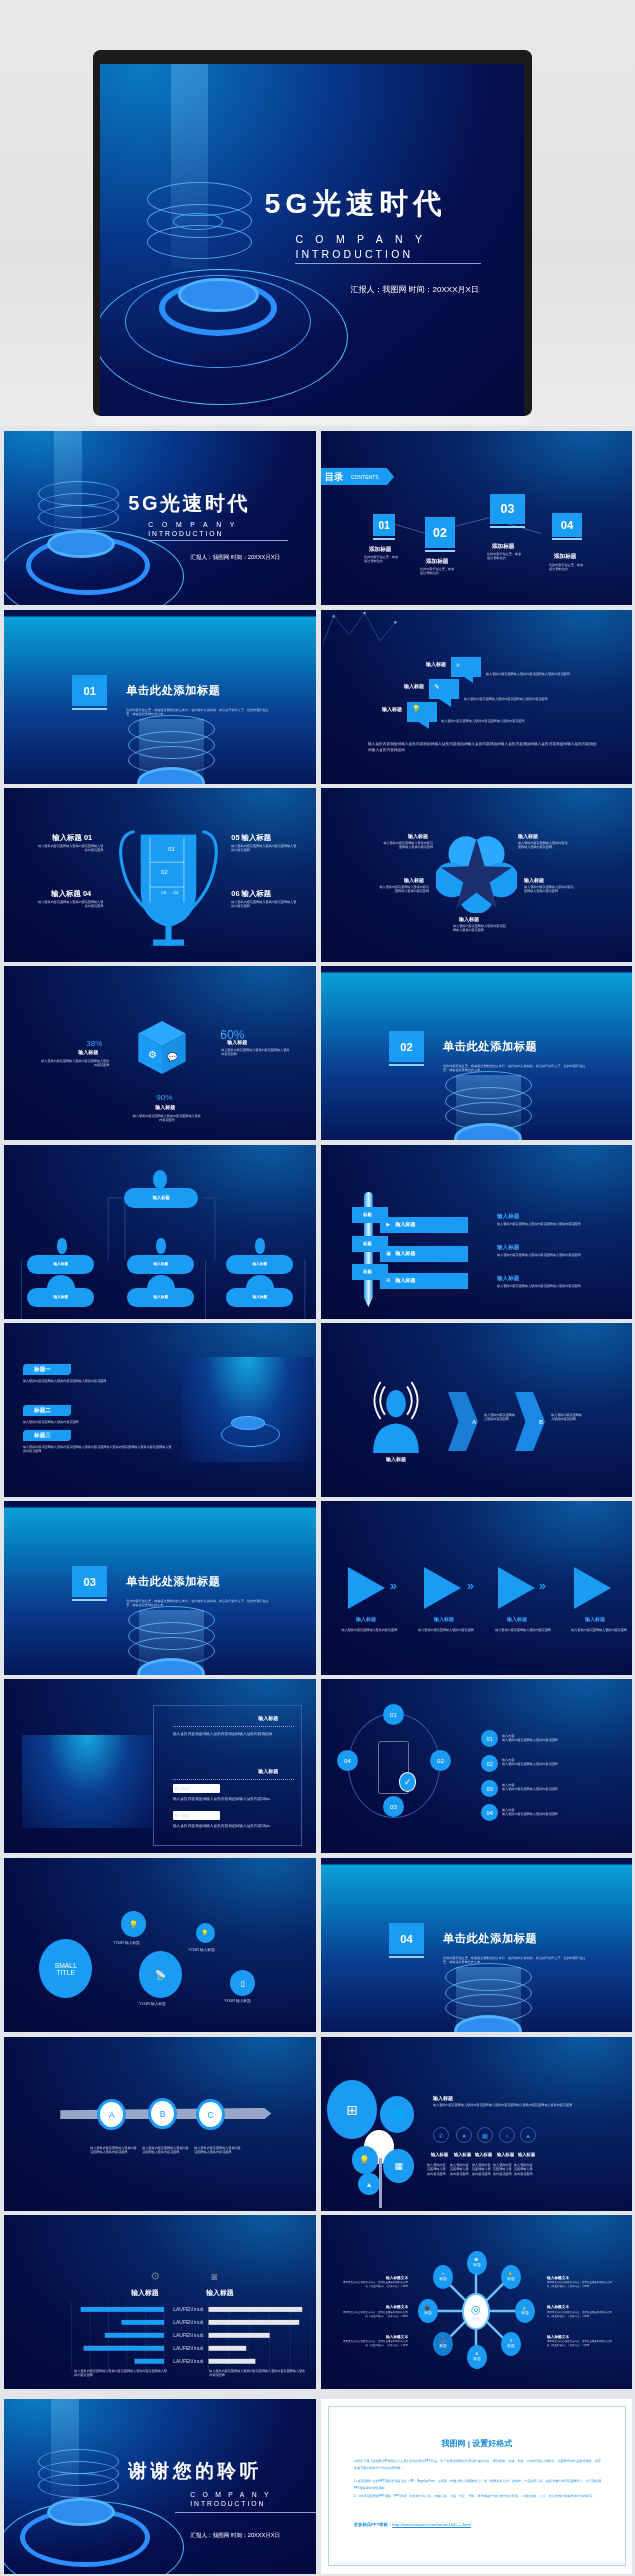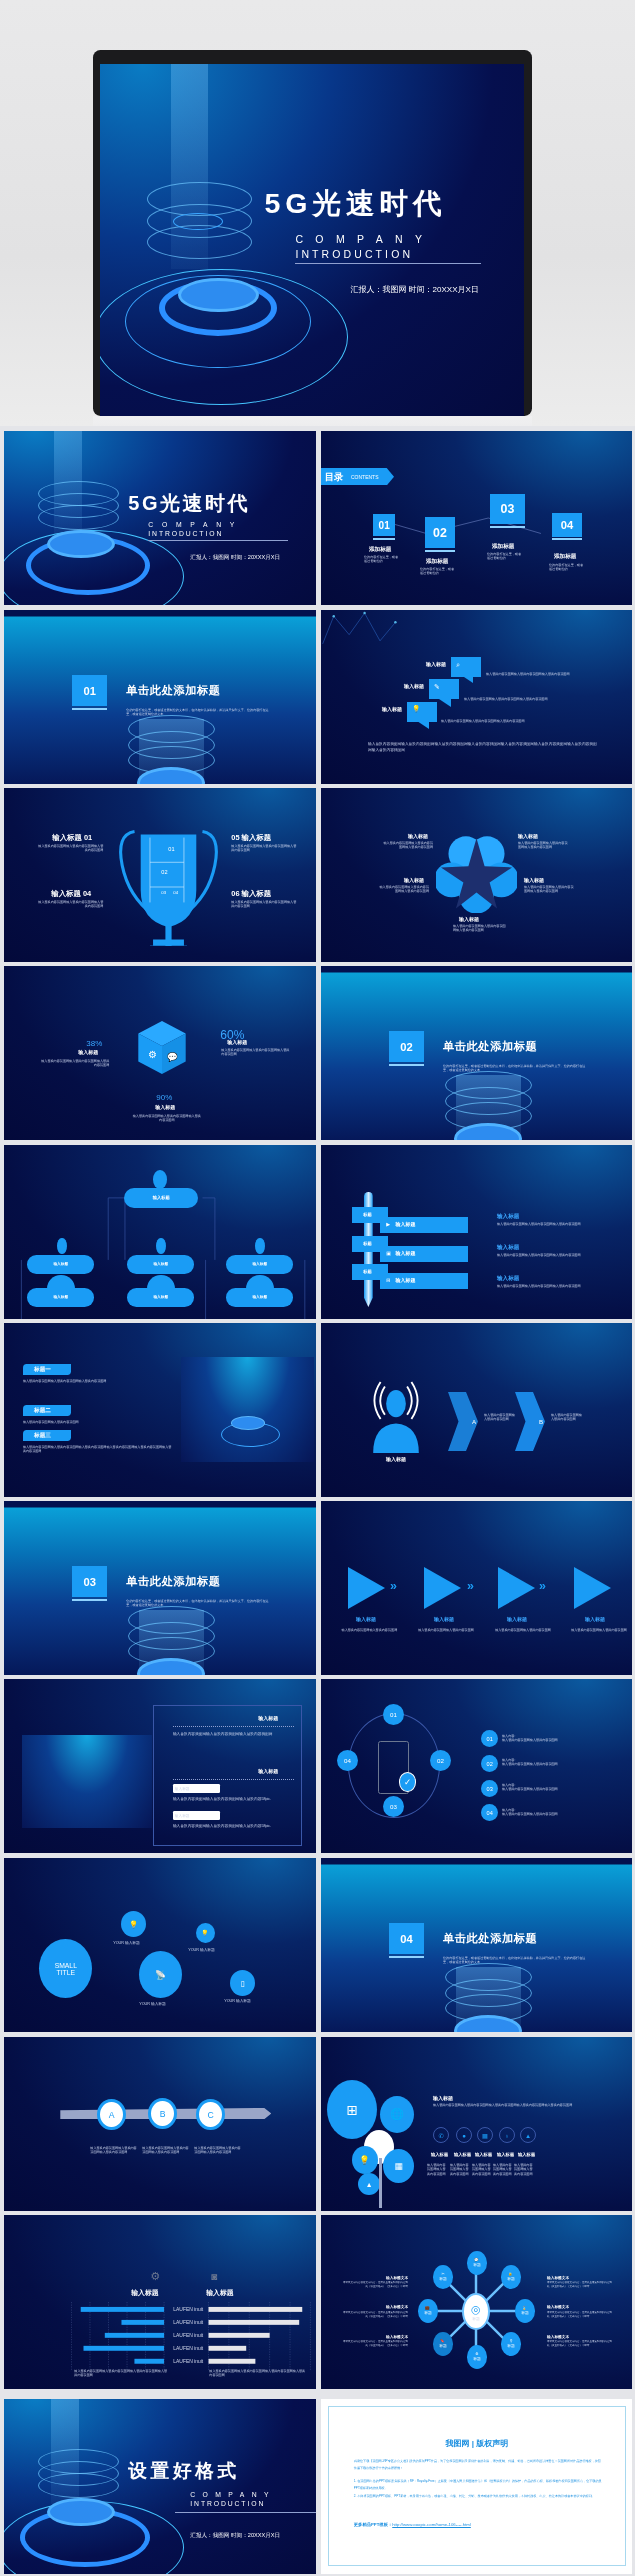--- a/index.html
+++ b/index.html
@@ -546,30 +546,30 @@
 </div>
 
 <div class="slide cover" style="left:4.3px;top:2399px;width:312px;height:175px;">
   <div class="beam" style="left:47px;top:0;width:28px;height:105px;"></div>
   <div class="rings" style="left:34px;top:50px;width:81px;height:25px;"></div>
   <div class="rings" style="left:34px;top:62px;width:81px;height:25px;"></div>
   <div class="rings" style="left:34px;top:74px;width:81px;height:25px;"></div>
   <div class="rings" style="left:-6.2px;top:102px;width:186px;height:93px;border:1.2px solid #45c5ff;"></div>
   <div class="rings" style="left:15.5px;top:109px;width:130px;height:59px;border:5px solid #2b8fff;"></div>
   <div class="rings" style="left:43px;top:99px;width:68px;height:28px;background:#2d8cf0;border:3.1px solid #4fb2ff;"></div>
-  <div class="ttl" style="left:124px;top:59px;font-size:18.6px;letter-spacing:3.7px;">设置好格式</div>
+  <div class="ttl" style="left:124px;top:59px;font-size:18.6px;letter-spacing:3.7px;">谢谢您的聆听</div>
   <div class="sub" style="left:186px;top:92px;font-size:6.8px;letter-spacing:7.4px;">COMPANY</div>
   <div class="sub" style="left:186px;top:101px;font-size:6.8px;letter-spacing:1.9px;">INTRODUCTION</div>
   <div style="position:absolute;left:171px;top:113px;width:141px;height:0.6px;background:#8fa0d0;"></div>
   <div style="position:absolute;left:186px;top:133px;color:#fff;font-size:5.6px;">汇报人：我图网  时间：20XXX月X日</div>
 </div>
 
 <div class="slide white" style="left:321px;top:2399px;width:311px;height:175px;">
   <div style="position:absolute;left:6.8px;top:7.4px;width:298px;height:160px;border:0.6px solid #a7d8ef;">
-    <div style="position:absolute;left:0;right:0;top:31px;text-align:center;color:#1a8fe0;font-size:8px;font-weight:bold;">我图网 | 版权声明</div>
+    <div style="position:absolute;left:0;right:0;top:31px;text-align:center;color:#1a8fe0;font-size:8px;font-weight:bold;">我图网 | 设置好格式</div>
     <div style="position:absolute;left:25px;top:51px;width:248px;color:#1a8fe0;font-size:3.1px;line-height:6.8px;">感谢您下载【我图网-VIP专区办公文档】提供的原创PPT作品，为了您和我图网以及原创作者的利益，请勿复制、传播、销售，否则将承担法律责任！我图网将对作品进行维权，按照传播下载次数进行十倍的索赔赔偿！</div>
     <div style="position:absolute;left:25px;top:71px;width:248px;color:#1a8fe0;font-size:3.1px;line-height:6.8px;">1. 在我图网出售的PPT模板是免版税类（RF：Royalty-Free）正版受《中国人民共和国著作法》和《世界版权公约》的保护，作品的所有权、版权和著作权归我图网所有，您下载的是PPT模板素材的使用权。</div>
     <div style="position:absolute;left:25px;top:86px;width:248px;color:#1a8fe0;font-size:3.1px;line-height:6.8px;">2. 不得将我图网的PPT模板、PPT素材，本身用于再出售，或者出租、出借、转让、分销、发布或者作为礼物供他人使用，不得转授权、出卖、转让本协议或者本协议中的权利。</div>
     <div style="position:absolute;left:25px;top:115px;color:#1a8fe0;font-size:4.3px;font-weight:bold;">
       <span>更多精品PPT模板：</span><a style="color:#1a8fe0;text-decoration:underline;font-weight:normal;">http://www.ooopic.com/home-106----.html</a>
     </div>
   </div>
 </div>
 
 

